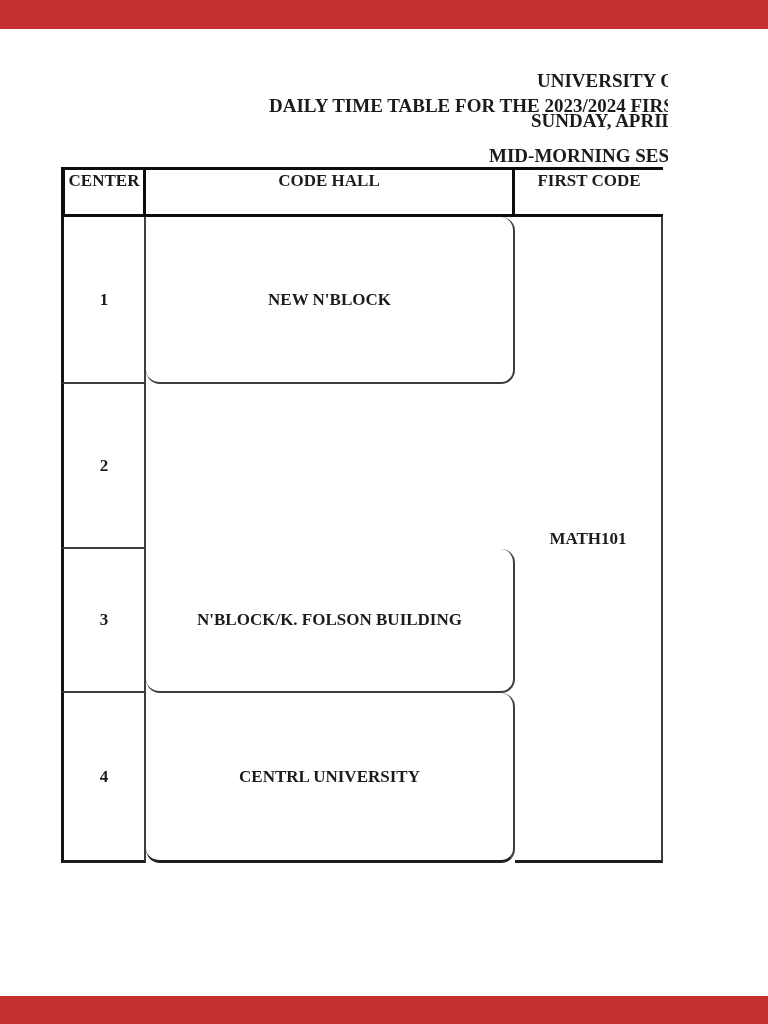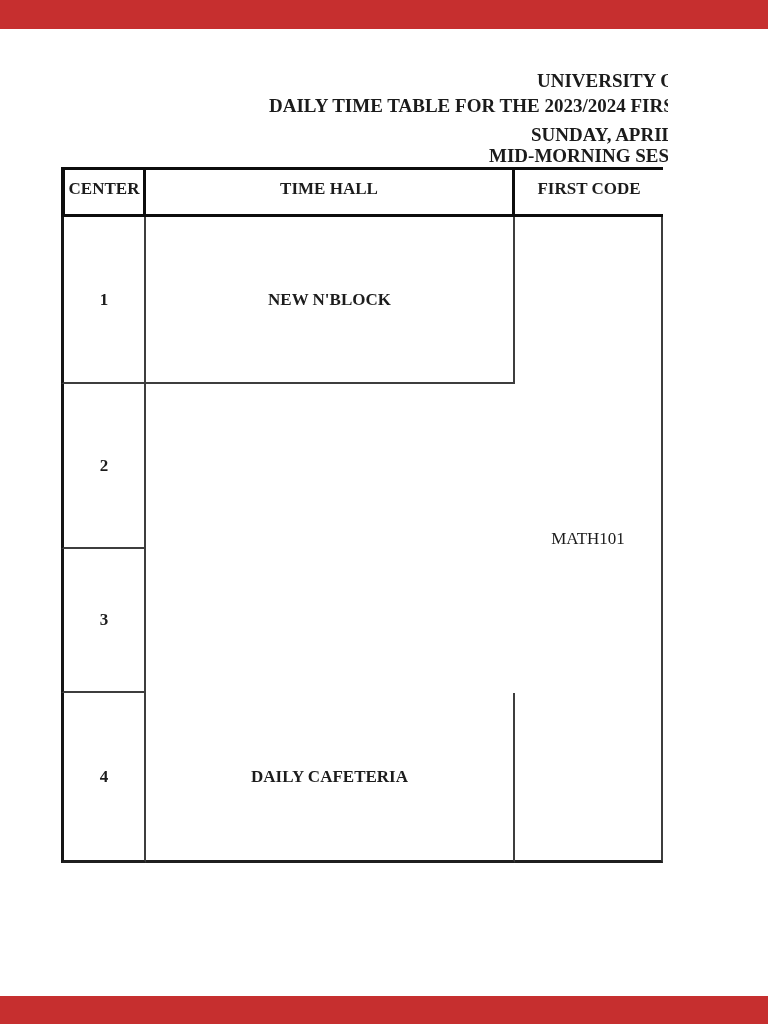--- a/index.html
+++ b/index.html
@@ -19,60 +19,60 @@
     position:absolute;left:0;top:62px;width:668px;height:106px;
     overflow:hidden;
   }
   .title-line{
     position:absolute;white-space:nowrap;
     font-weight:bold;font-size:19px;line-height:22px;
     color:#1b1b1b;
   }
   .tl1{left:537px;top:8px;}
   .tl2{left:269px;top:33px;}
-  .tl3{left:531px;top:62px;}
+  .tl3{left:531px;top:48px;}
   .tl4{left:489px;top:83px;}
 
   
   .exam-table{
     position:absolute;left:61px;top:167px;
     display:grid;
     grid-template-columns:85px 369px 148px;
     grid-template-rows:50px 167px 165px 144px 170px;
   }
   .cell{
     display:flex;align-items:center;justify-content:center;
     font-weight:bold;font-size:17px;text-align:center;
     box-sizing:border-box;
   }
   .th{
     border-top:3px solid #0d0d0d;
     border-bottom:3px solid #0d0d0d;
     align-items:flex-end;
-    padding-bottom:15px;
+    padding-bottom:23px;
   }
   .th-center{border-left:4px solid #0d0d0d;border-right:3px solid #0d0d0d;}
   .th-exam{border-right:3px solid #0d0d0d;}
 
   .c1{grid-column:1;}
-  .c2{grid-column:2;}
+  .c2{grid-column:2;border-radius:14px;}
   .r1{grid-row:2;}
   .r2{grid-row:3;}
   .r3{grid-row:4;}
   .r4{grid-row:5;}
 
   .col-left{border-left:3px solid #151515;border-right:2px solid #3d3d3d;}
   .col-mid{border-right:2px solid #3d3d3d;}
   .sep{border-bottom:2px solid #3d3d3d;}
   .last{border-bottom:3px solid #1f1f1f;}
 
   .td-course{
     grid-column:3;grid-row:2/6;
     display:flex;align-items:center;justify-content:center;
-    font-weight:normal;font-size:17px;
+    font-weight:bold;font-size:17px;
     border-right:2px solid #3d3d3d;
     border-bottom:3px solid #1f1f1f;
     box-sizing:border-box;
   }
 </style>
 </head>
 <body>
 
 <div class="bar bar-top" style="background-color: rgb(198, 47, 47);"></div>
 <div class="bar bar-bottom" style="background-color: rgb(198, 47, 47);"></div>
@@ -80,27 +80,28 @@
 <div class="title-clip">
   <div class="title-line tl1">UNIVERSITY OF</div>
   <div class="title-line tl2">DAILY TIME TABLE FOR THE 2023/2024 FIRST</div>
   <div class="title-line tl3">SUNDAY, APRIL</div>
   <div class="title-line tl4">MID-MORNING SESS</div>
 </div>
 
 <div class="exam-table">
 
   <div class="cell th th-center" style="grid-column:1;grid-row:1;">CENTER</div>
-  <div class="cell th th-exam" style="grid-column:2;grid-row:1;">TIME HALL</div>
+  <div class="cell th th-exam" style="grid-column:2;grid-row:1;">CODE HALL</div>
   <div class="cell th" style="grid-column:3;grid-row:1;">FIRST CODE</div>
 
   <div class="cell c1 r1 col-left sep">1</div>
   <div class="cell c2 r1 col-mid sep">NEW N'BLOCK</div>
 
   <div class="cell c1 r2 col-left sep">2</div>
 
   <div class="cell c1 r3 col-left sep">3</div>
+  <div class="cell c2 r3 col-mid sep">N'BLOCK/K. FOLSON BUILDING</div>
 
   <div class="cell c1 r4 col-left last">4</div>
-  <div class="cell c2 r4 col-mid last">DAILY CAFETERIA</div>
+  <div class="cell c2 r4 col-mid last">CENTRL UNIVERSITY</div>
 
   <div class="td-course">MATH101</div>
 </div>
 
 </body></html>

